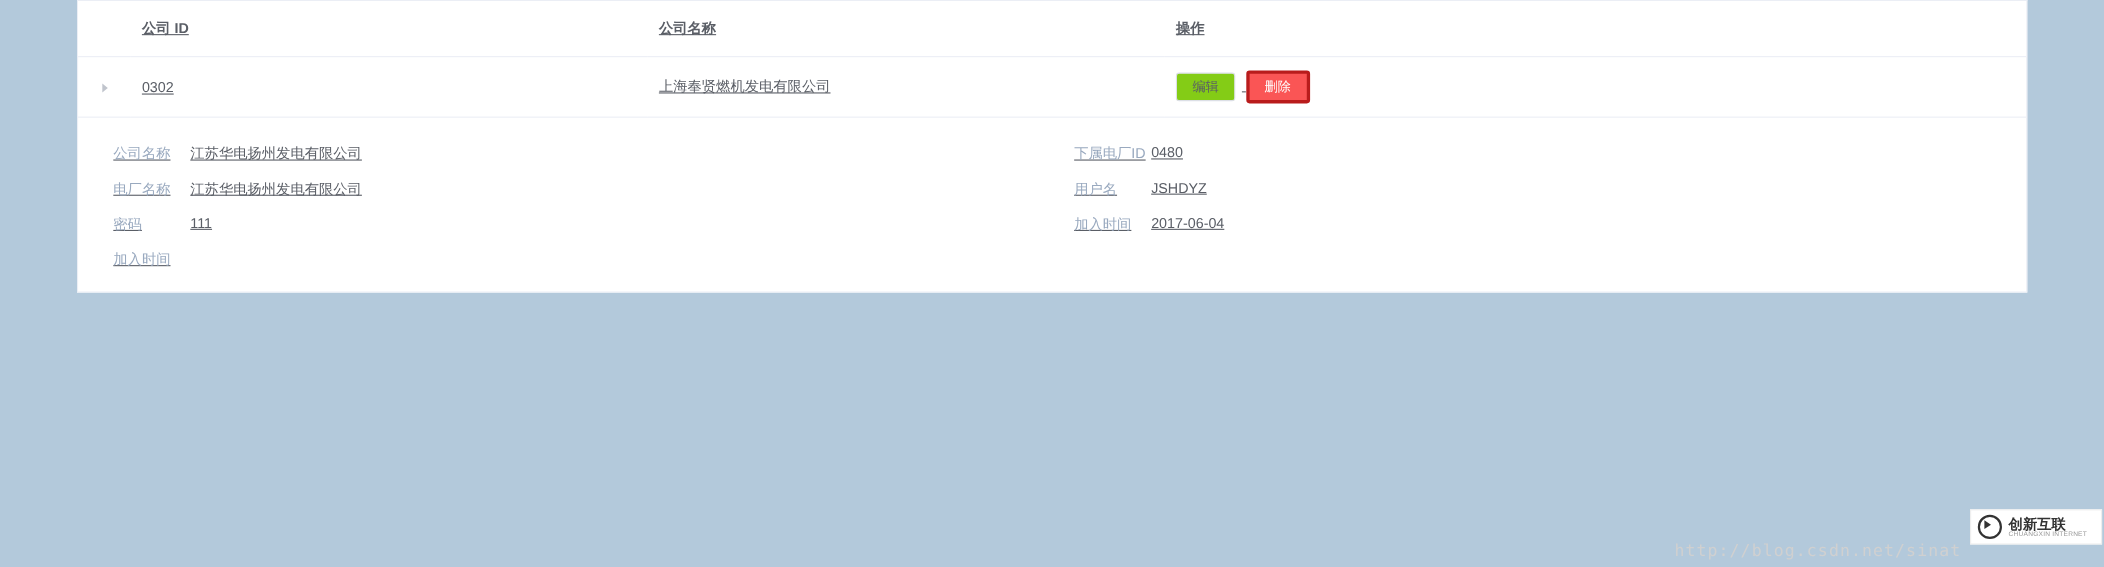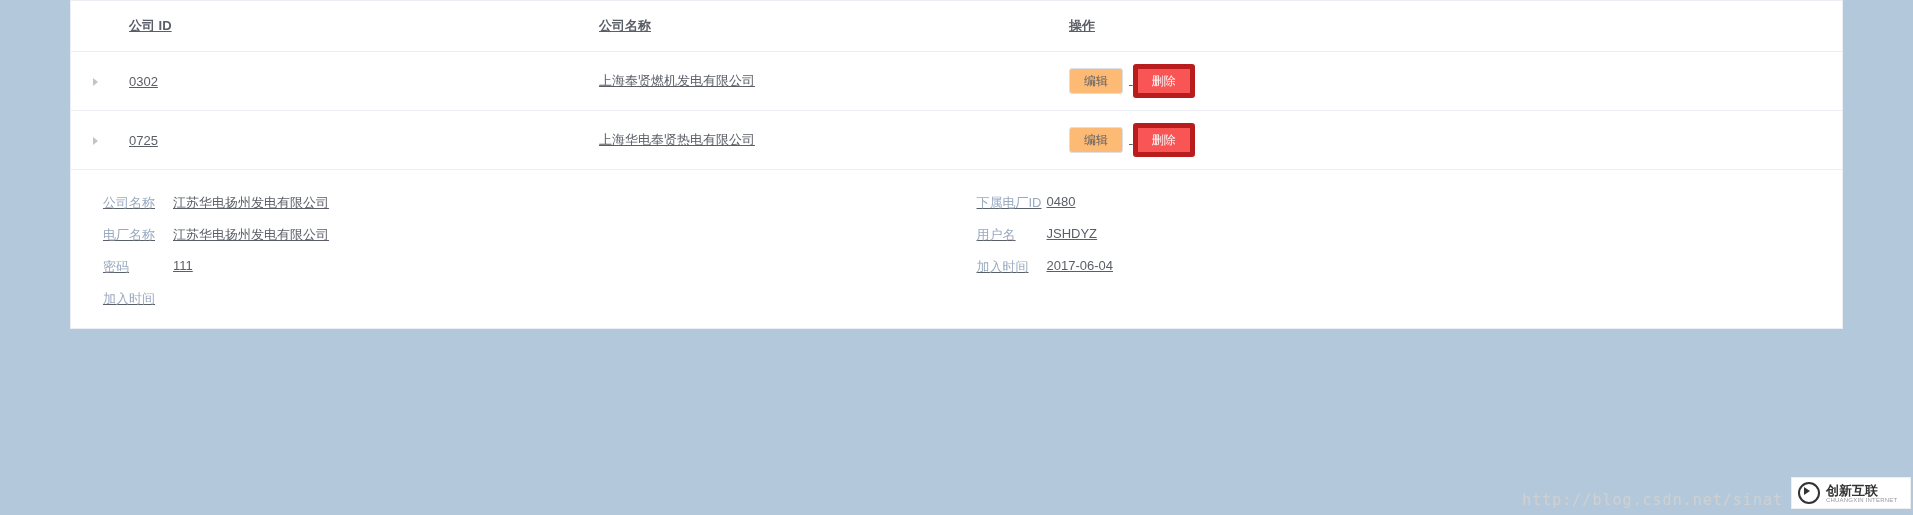--- a/index.html
+++ b/index.html
@@ -61,27 +61,27 @@
     display: inline-block;
     padding: 6px 14px;
     border-radius: 3px;
     font-size: 12px;
     cursor: pointer;
     line-height: 1;
     vertical-align: middle;
     margin-right: 6px;
   }
   .btn-default {
-    background: #fdba74;
+    background: #84cc16;
     border: 1px solid #dcdfe6;
     color: #5a5e66;
   }
   .btn-danger {
     background: #fa5555;
-    border: 5px solid #b91c1c;
+    border: 3px solid #b91c1c;
     color: #fff;
   }
   tr.expanded-row td { padding: 0; }
   .detail-panel {
     padding: 24px 32px 20px 32px;
   }
   .detail-grid {
     display: grid;
     grid-template-columns: 1fr 1fr;
     column-gap: 40px;
@@ -101,21 +101,21 @@
     right: 130px;
     color: #d0d0d0;
     font-family: monospace;
     font-size: 15px;
     letter-spacing: 1px;
     pointer-events: none;
     margin-left: 46px;
   }
   .corner-logo {
     position: absolute;
-    bottom: 6px; right: 2px;
+    bottom: 20px; right: 2px;
     width: 120px; height: 32px;
     background: #fff;
     display: flex;
     align-items: center;
     padding-left: 6px;
     color: #333;
     border: 1px solid #eee;
   }
   .corner-logo .ring {
     width: 22px; height: 22px;
@@ -161,29 +161,20 @@
       <tr>
         <td class="expand-cell"><span class="chevron chevron-right"></span></td>
         <td>0302</td>
         <td>上海奉贤燃机发电有限公司</td>
         <td>
           <span class="btn btn-default">编辑</span>
           <span class="btn btn-danger">删除</span>
         </td>
       </tr>
 
-      <tr>
-        <td class="expand-cell"><span class="chevron chevron-right"></span></td>
-        <td>0725</td>
-        <td>上海华电奉贤热电有限公司</td>
-        <td>
-          <span class="btn btn-default">编辑</span>
-          <span class="btn btn-danger">删除</span>
-        </td>
-      </tr>
 
       <tr class="expanded-row">
         <td colspan="4">
           <div class="detail-panel">
             <div class="detail-grid">
               <div class="detail-item">
                 <span class="detail-label">公司名称</span>
                 <span class="detail-value">江苏华电扬州发电有限公司</span>
               </div>
               <div class="detail-item">

